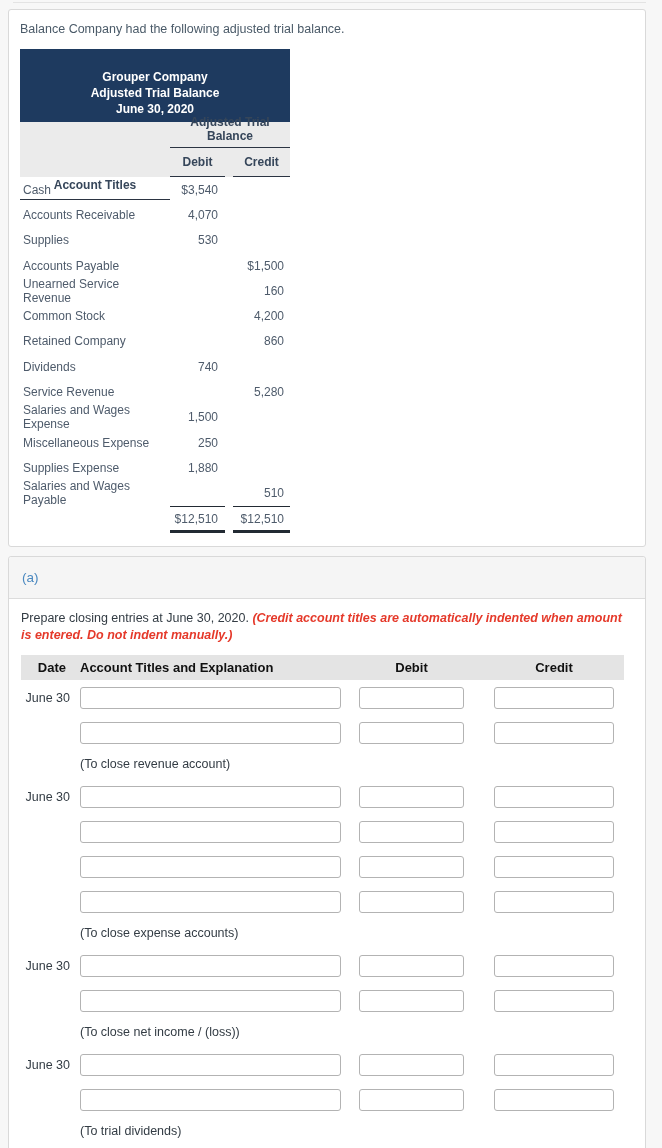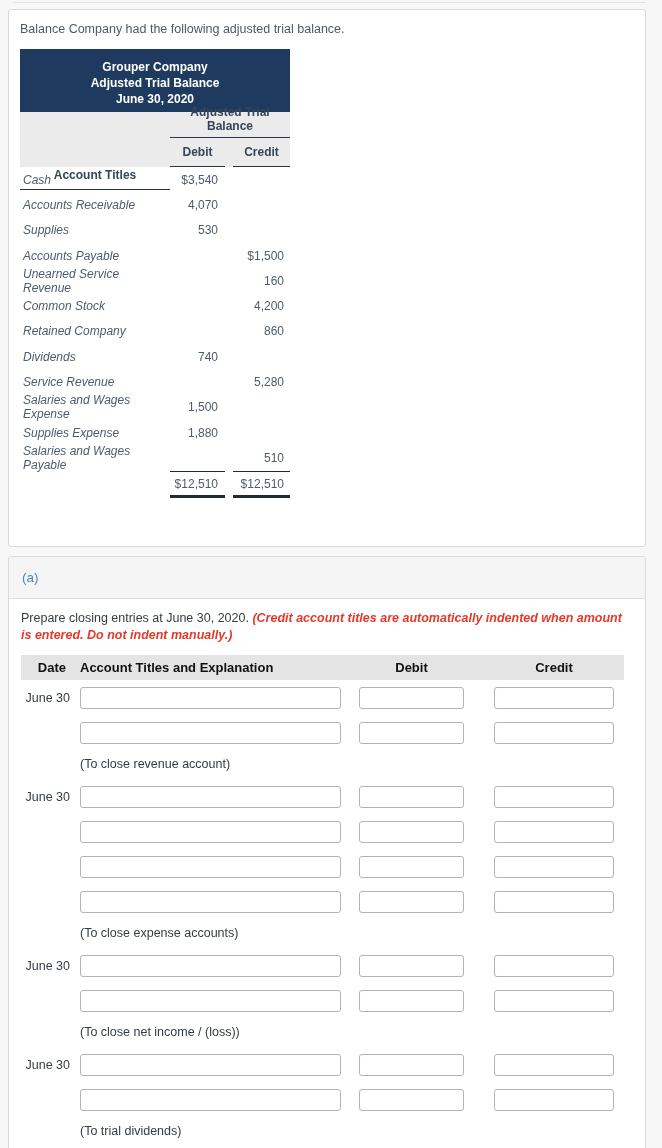--- a/index.html
+++ b/index.html
@@ -20,34 +20,34 @@
   #card1 { top:9px; height:538px; padding:11px; }
   #card2 { top:556px; height:610px; }
 
   
   .intro { font-size:12.5px; color:#4a5a68; line-height:16px; }
 
   
   .atb { width:270px; margin-top:12px; font-size:12px; }
   .atb-navy {
     background:var(--navy,#1e3a5f); color:#fff; text-align:center;
-    font-weight:bold; font-size:12px; line-height:16px; padding:10px 0 5px 0;
+    font-weight:bold; font-size:12px; line-height:16px; padding:20px 0 5px 0;
   }
   .atb-hdr { background:#ebebeb; color:#36465a; font-weight:bold; }
   .atb-group-row { display:flex; height:26px; align-items:flex-end; }
   .atb-group-spacer { width:150px; }
   .atb-group-cell { width:120px; text-align:center; padding-bottom:4px; border-bottom:1.5px solid #2b3442; }
   .atb-cols-row { display:flex; height:29px; align-items:center; }
   .atb-cols-row .c1 { width:150px; text-align:center; height:100%; line-height:29px; border-bottom:1.5px solid #2b3442;margin-top:46px; }
   .atb-cols-row .c2 { width:55px; text-align:center; height:100%; line-height:29px; border-bottom:1.5px solid #2b3442; }
   .atb-cols-row .gap { width:8px; height:100%; }
   .atb-cols-row .c3 { width:57px; text-align:center; height:100%; line-height:29px; border-bottom:1.5px solid #2b3442; }
 
   .atb-row { display:flex; height:25.3px; align-items:center; background:#fff; }
-  .atb-row .acct { width:150px; padding-left:3px;font-style:italic; }
+  .atb-row .acct { width:150px; padding-left:3px; }
   .amt { text-align:right; }
   .atb-row .debit, .atb-total .debit { width:55px; padding-right:7px; }
   .atb-row .gap, .atb-total .gap { width:8px; }
   .atb-row .credit, .atb-total .credit { width:57px; padding-right:6px; }
 
   .atb-total { display:flex; height:27px; align-items:center; }
   .atb-total .spacer { width:150px; }
   .atb-total .debit, .atb-total .credit {
     height:100%; line-height:24px;
     border-top:1px solid #222a33; border-bottom:3px solid #222a33;
@@ -183,20 +183,26 @@
     <div class="amt credit">5,280</div>
   </div>
 
   <div class="atb-row">
     <div class="acct">Salaries and Wages Expense</div>
     <div class="amt debit">1,500</div>
     <div class="gap"></div>
     <div class="amt credit"></div>
   </div>
 
+  <div class="atb-row">
+    <div class="acct">Miscellaneous Expense</div>
+    <div class="amt debit">250</div>
+    <div class="gap"></div>
+    <div class="amt credit"></div>
+  </div>
 
   <div class="atb-row">
     <div class="acct">Supplies Expense</div>
     <div class="amt debit">1,880</div>
     <div class="gap"></div>
     <div class="amt credit"></div>
   </div>
 
   <div class="atb-row">
     <div class="acct">Salaries and Wages Payable</div>

